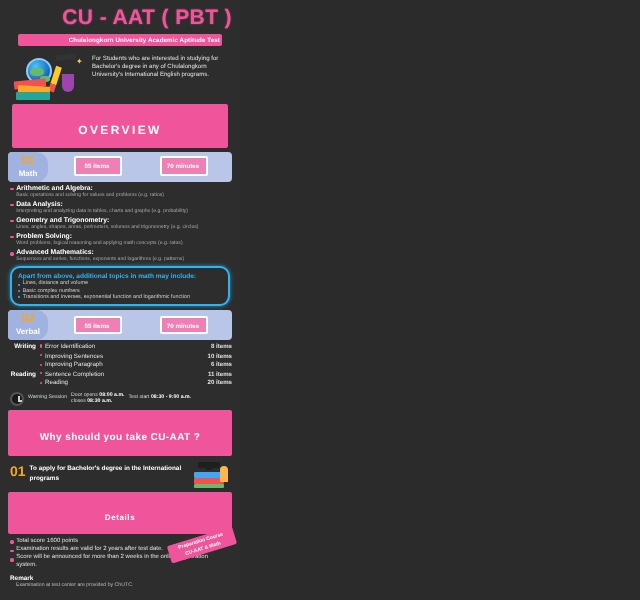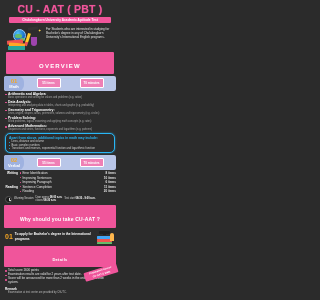--- a/index.html
+++ b/index.html
@@ -7,21 +7,21 @@
   body {
     background: #2b2b2b;
     font-family: "Liberation Sans", sans-serif;
     color: #e8e8e8;
     overflow: hidden;
     position: relative;
   }
   .page { width: 120px; height: 300px; position: relative; background: #2d2d2d; }
 
   
-  .header { padding: 3px 4px 0 4px; text-align: center; }
+  .header { padding: 3px 4px 0 4px; text-align: right; }
   .title {
     color: #f0559b;
     font-size: 10.5px;
     font-weight: bold;
     letter-spacing: 0.2px;
     line-height: 12px;
     text-shadow: 0 0 1px rgba(240,85,155,.6);
   }
   .subtitle-bar {
     margin: 1.5px 5px 0 5px;

